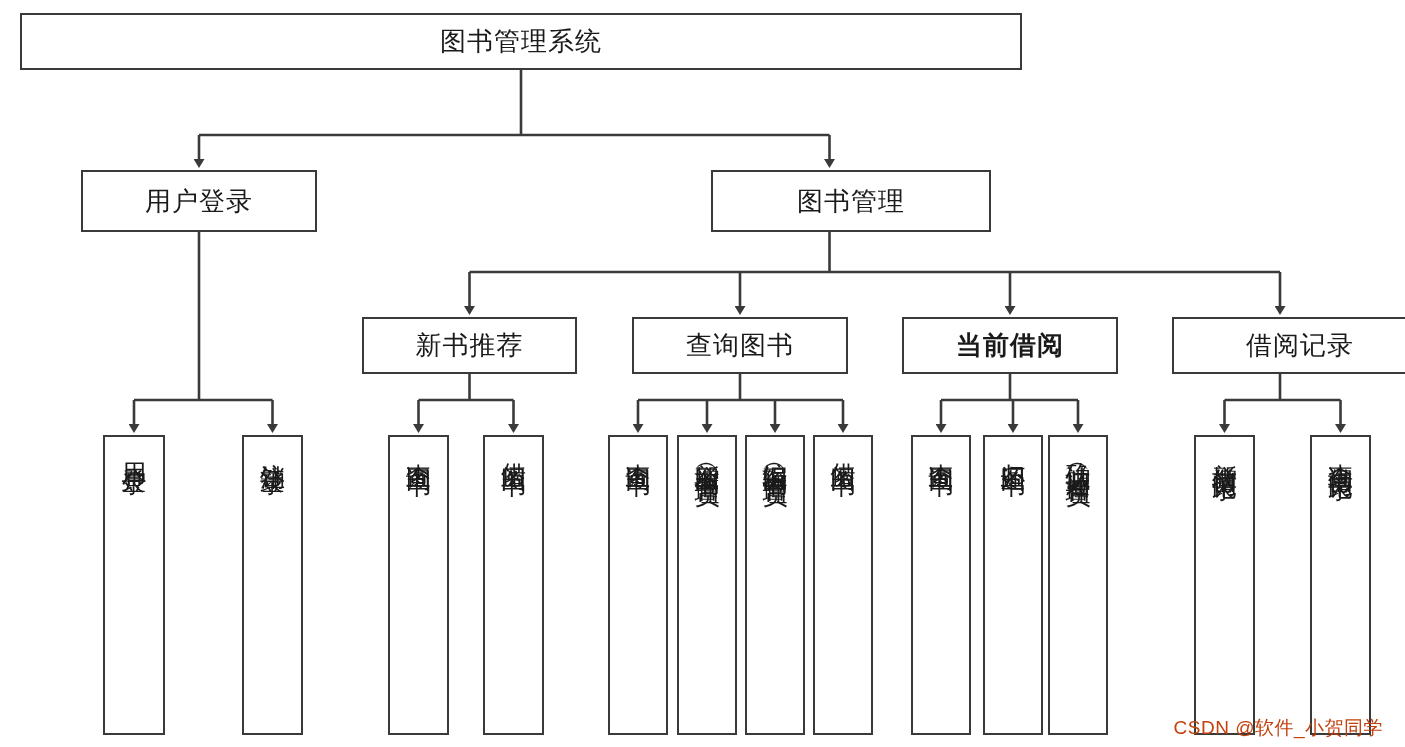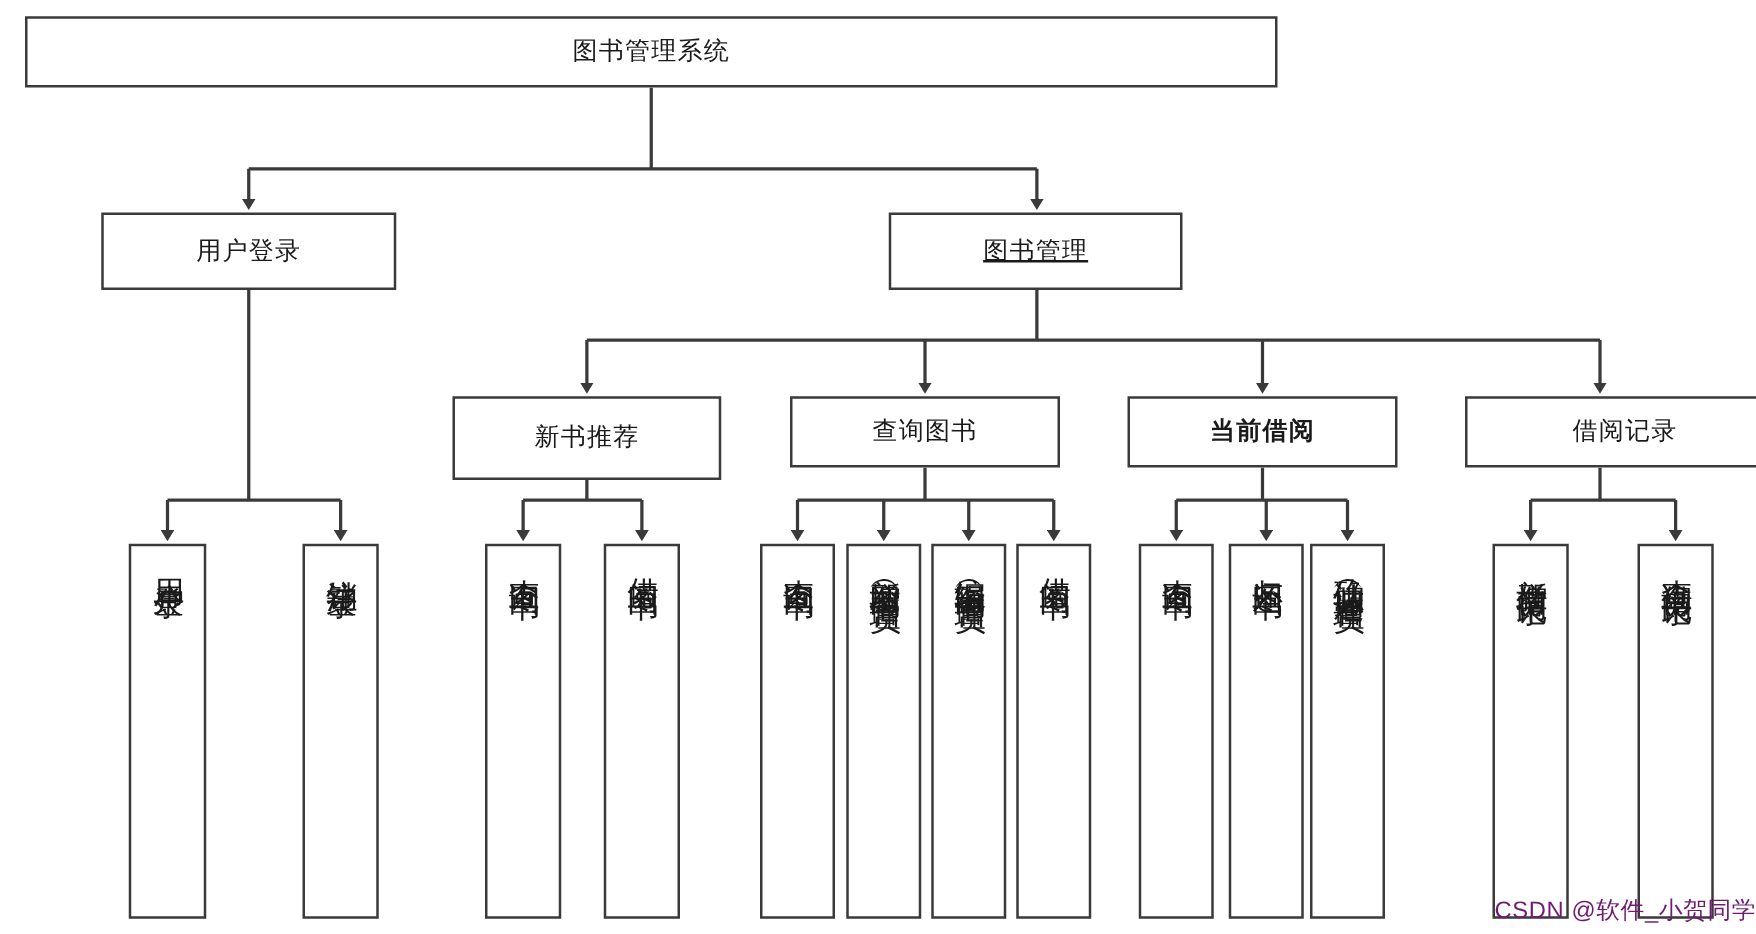--- a/index.html
+++ b/index.html
@@ -33,41 +33,41 @@
     align-items: center;
     justify-content: center;
     color: #1a1a1a;
   }
   .node-label {
     display: block;
     text-align: center;
     line-height: 1.25;
   }
   .node.horiz .node-label {
-    font-size: 20px;
+    font-size: 26px;
     letter-spacing: 1px;
     text-align: right;
   }
   .node.vert {
     align-items: flex-start;
     padding-top: 6px;
   }
   .node.vert .node-label {
     writing-mode: vertical-rl;
     text-orientation: upright;
     font-size: 25px;
     letter-spacing: 3px;
     line-height: 1;
   }
   #watermark {
     position: absolute;
-    right: 0;
+    right: 22px;
     bottom: 6px;
     font-size: 19px;
-    color: #701a75;
+    color: #c2410c;
     letter-spacing: 0.5px;
     white-space: nowrap;
     pointer-events: none;
   }
 </style>
 </head>
 <body>
 
 <div id="canvas">
 
@@ -114,24 +114,24 @@
       </g>
   </svg>
 
   <div id="nodes">
       <div class="node horiz" style="left: 20px; top: 13px; width: 1002px; height: 57px;">
         <span class="node-label">图书管理系统</span>
       </div>
       <div class="node horiz" style="left: 81px; top: 170px; width: 236px; height: 62px;">
         <span class="node-label">用户登录</span>
       </div>
-      <div class="node horiz" style="left: 711px; top: 170px; width: 235px; height: 62px; text-decoration: underline;">
+      <div class="node horiz" style="left: 711px; top: 170px; width: 280px; height: 62px;">
         <span class="node-label">图书管理</span>
       </div>
-      <div class="node horiz" style="left: 362px; top: 317px; width: 215px; height: 67px;">
+      <div class="node horiz" style="left: 362px; top: 317px; width: 215px; height: 57px;">
         <span class="node-label">新书推荐</span>
       </div>
       <div class="node horiz" style="left: 632px; top: 317px; width: 216px; height: 57px;">
         <span class="node-label">查询图书</span>
       </div>
       <div class="node horiz" style="left: 902px; top: 317px; width: 216px; height: 57px; font-weight: bold;">
         <span class="node-label">当前借阅</span>
       </div>
       <div class="node horiz" style="left: 1172px; top: 317px; width: 256px; height: 57px;">
         <span class="node-label">借阅记录</span>

